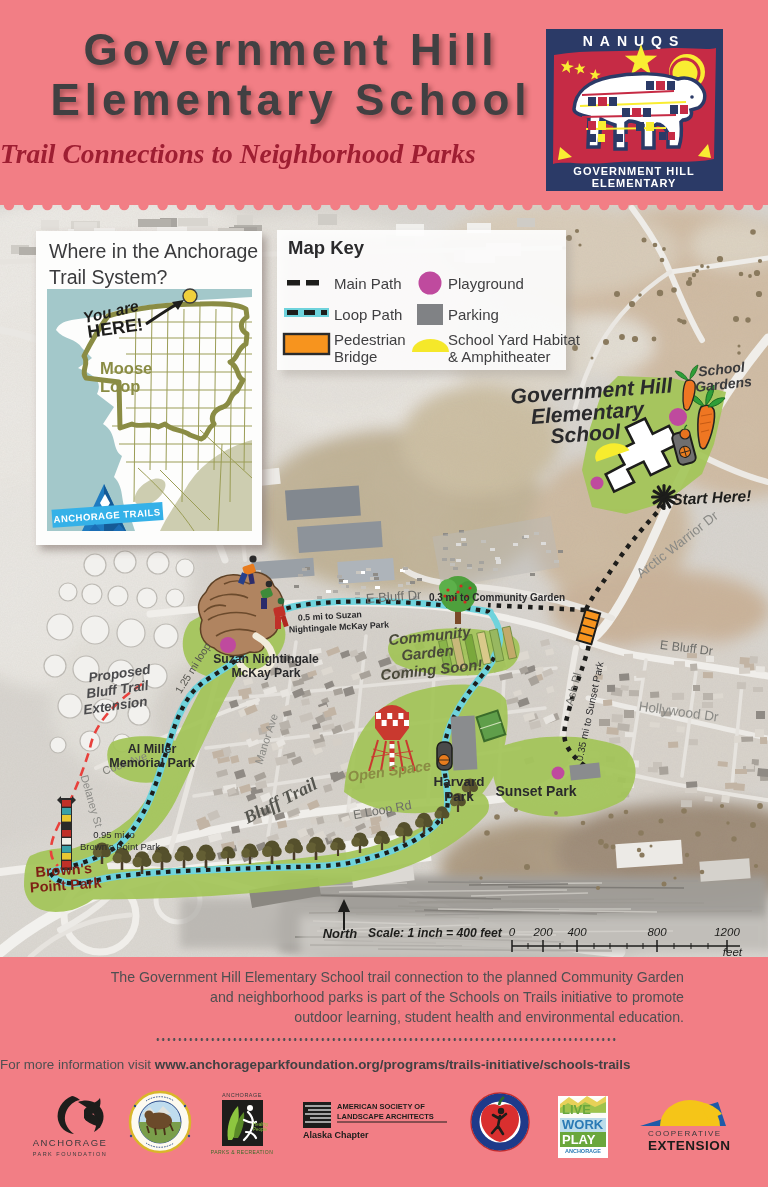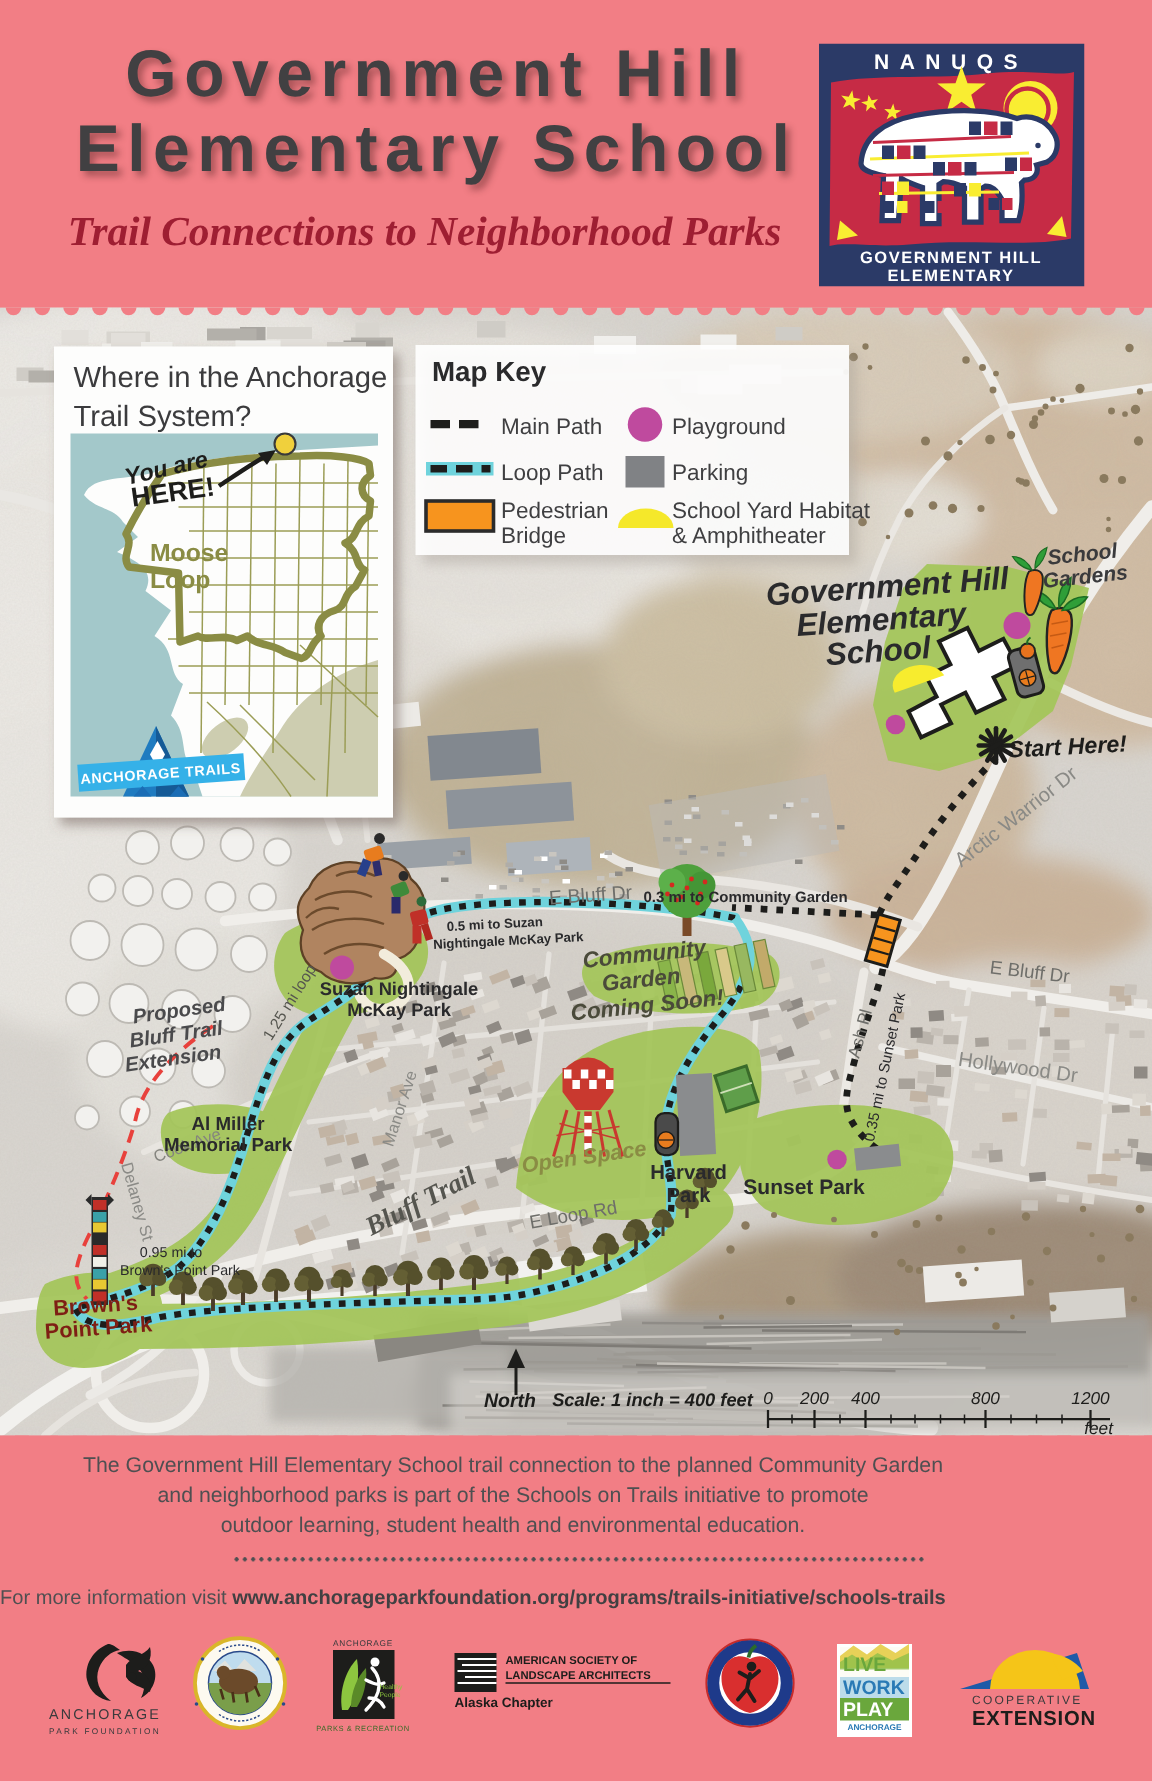--- a/index.html
+++ b/index.html
@@ -4,21 +4,21 @@
 html,body{margin:0;padding:0}
 body{width:768px;height:1187px;position:relative;font-family:"Liberation Sans",sans-serif;background:#f27e85;overflow:hidden}
 .abs{position:absolute}
 </style></head>
 <body>
 
 <div class="abs" style="left:0;top:0;width:768px;height:205px;background:#f27e85"></div>
 
 <div class="abs" style="left:8px;top:25px;width:566px;text-align:center;color:#414042;font-weight:bold;font-size:44px;line-height:49.5px;letter-spacing:5px;text-shadow:3px 3px 5px rgba(80,30,30,0.45)">Government Hill<br>Elementary School</div>
 
-<div class="abs" style="left:0;top:138px;width:566px;text-align:center;color:#9e1e32;font-family:'Liberation Serif',serif;font-style:italic;font-weight:bold;font-size:27.5px">Trail Connections to Neighborhood Parks</div>
+<div class="abs" style="left:0;top:138px;width:566px;text-align:left;color:#9e1e32;font-family:'Liberation Serif',serif;font-style:italic;font-weight:bold;font-size:27.5px">Trail Connections to Neighborhood Parks</div>
 
 <svg class="abs" style="left:546px;top:29px" width="177" height="162" viewBox="0 0 177 162">
 
 <rect x="0" y="0" width="177" height="162" fill="#2b3a67"></rect>
 
 <path d="M8,26 C40,20 80,24 112,20 C140,17 160,22 170,19 L168,130 C140,136 100,130 60,134 C35,136 18,132 7,135 Z" fill="#c62b45"></path>
 
 <text x="88" y="17" font-size="14" font-weight="bold" fill="#fff" text-anchor="middle" letter-spacing="7">NANUQS</text>
 
 <circle cx="141" cy="43" r="18" fill="#f9ed32"></circle>
@@ -1259,21 +1259,21 @@
     <circle cx="661.2" cy="0" r="5.0" fill="#dcd9d4"></circle>
     <circle cx="680.5" cy="0" r="5.0" fill="#dcd9d4"></circle>
     <circle cx="699.8" cy="0" r="5.0" fill="#dcd9d4"></circle>
     <circle cx="719.1" cy="0" r="5.0" fill="#dcd9d4"></circle>
     <circle cx="738.4" cy="0" r="5.0" fill="#dcd9d4"></circle>
     <circle cx="757.7" cy="0" r="5.0" fill="#dcd9d4"></circle>
   </svg>
 
 <div class="abs" style="left:0;top:957px;width:768px;height:230px;background:#f27e85"></div>
 
-<div class="abs" style="left:0;top:968px;width:684px;text-align:center;color:#4f4f51;font-size:14.2px;line-height:19.8px">The Government Hill Elementary School trail connection to the planned Community Garden<br>and neighborhood parks is part of the Schools on Trails initiative to promote<br>outdoor learning, student health and environmental education.</div>
+<div class="abs" style="left:0;top:968px;width:684px;text-align:right;color:#4f4f51;font-size:14.2px;line-height:19.8px">The Government Hill Elementary School trail connection to the planned Community Garden<br>and neighborhood parks is part of the Schools on Trails initiative to promote<br>outdoor learning, student health and environmental education.</div>
 
 <div class="abs" style="left:155px;top:1038px;width:462px;height:3px;background-image:radial-gradient(circle,#4f4f51 1.3px,transparent 1.4px);background-size:5.5px 3px"></div>
 
 <div class="abs" style="left:0;top:1057px;width:768px;text-align:left;color:#4f4f51;font-size:13.4px">For more information visit <b style="color:#414042">www.anchorageparkfoundation.org/programs/trails-initiative/schools-trails</b></div>
 
 <svg class="abs" style="left:0;top:1088px" width="768" height="85" viewBox="0 0 768 85">
 
 <g>
 <path d="M72,8 C62,12 56,22 58,32 C60,40 66,45 74,46 C66,40 63,32 66,24 C69,17 74,13 80,12 C76,9 74,8 72,8 Z" fill="#1d1d1b"></path>
 <path d="M78,14 C88,10 98,14 102,22 C106,30 102,40 94,44 C98,36 97,27 90,22 C85,18 81,16 78,14 Z" fill="#1d1d1b"></path>

